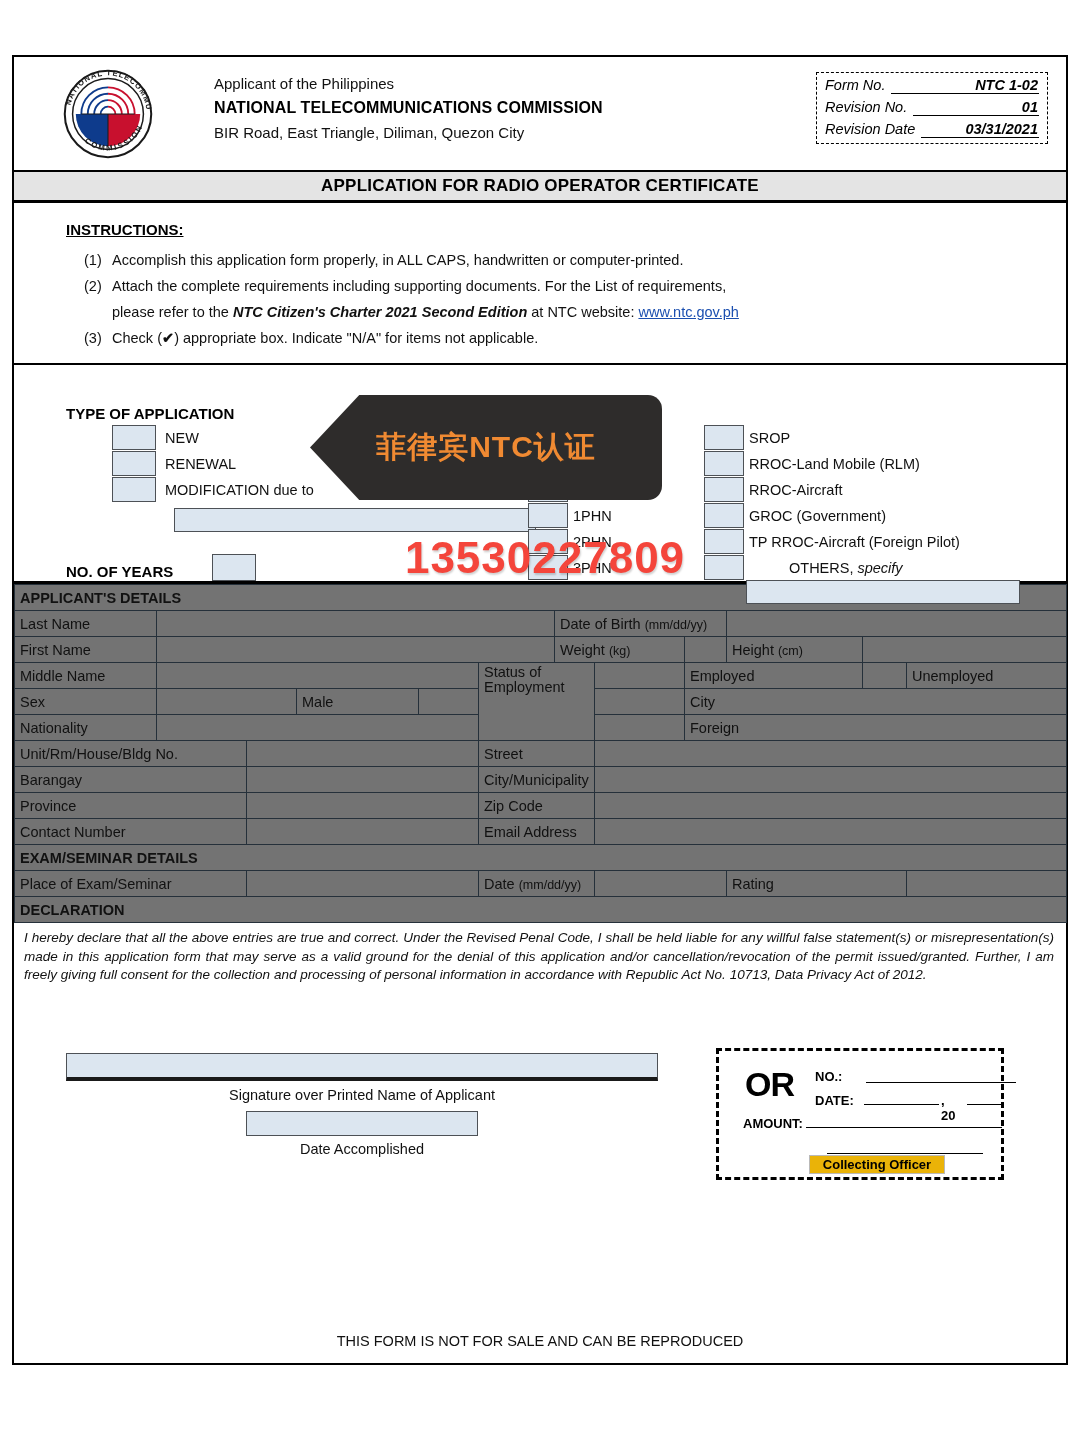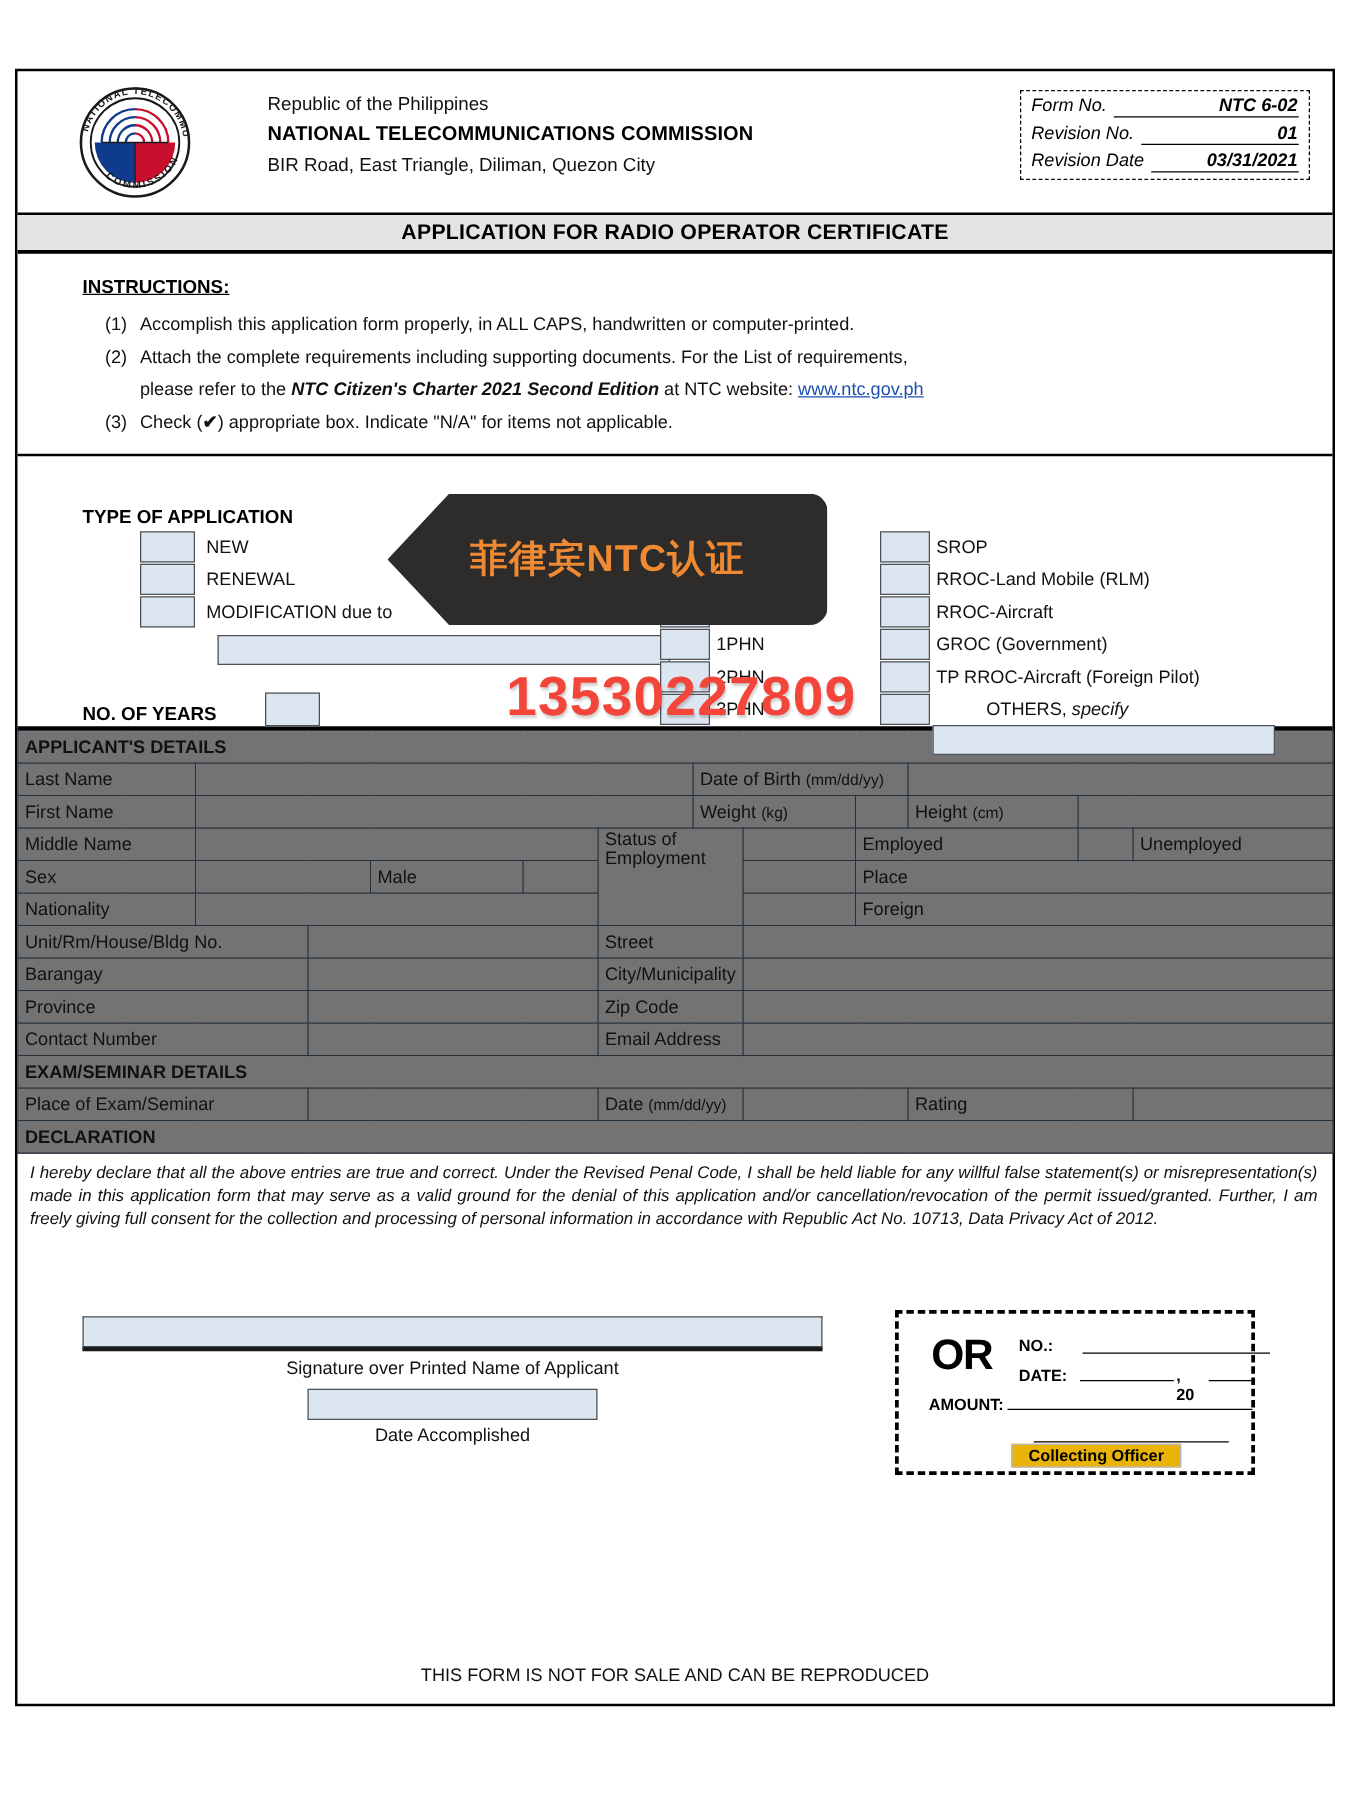--- a/index.html
+++ b/index.html
@@ -276,29 +276,29 @@
         <text font-size="8.4" font-weight="bold" fill="#1a1a1a" letter-spacing="1.1">
           <textPath href="#arcTop" startOffset="7%">NATIONAL TELECOMMUNICATIONS</textPath>
         </text>
         <text font-size="8.4" font-weight="bold" fill="#1a1a1a" letter-spacing="2.2">
           <textPath href="#arcBot" startOffset="22%">COMMISSION</textPath>
         </text>
       </svg>
     </div>
 
     <div class="hdr-txt">
-      <div class="hdr-line1">Republic of the Philippines</div>
+      <div class="hdr-line1">Applicant of the Philippines</div>
       <div class="hdr-line2">NATIONAL TELECOMMUNICATIONS COMMISSION</div>
       <div class="hdr-line3">BIR Road, East Triangle, Diliman, Quezon City</div>
     </div>
 
     <div class="formbox">
       <div class="fb-row">
         <span class="fb-lbl">Form No.</span>
-        <span class="fb-val">NTC 6-02</span>
+        <span class="fb-val">NTC 1-02</span>
       </div>
       <div class="fb-row">
         <span class="fb-lbl">Revision No.</span>
         <span class="fb-val">01</span>
       </div>
       <div class="fb-row">
         <span class="fb-lbl">Revision Date</span>
         <span class="fb-val">03/31/2021</span>
       </div>
     </div>
@@ -455,21 +455,21 @@
       <td class="fill"></td>
       <td>Unemployed</td>
     </tr>
 
     <tr>
       <td colspan="2">Sex</td>
       <td class="fill" colspan="2"></td>
       <td>Male</td>
       <td class="fill"></td>
       <td class="fill"></td>
-      <td colspan="4">Place</td>
+      <td colspan="4">City</td>
       <td class="nb"></td>
     </tr>
 
     <tr>
       <td colspan="2">Nationality</td>
       <td class="fill" colspan="4"></td>
       <td class="fill"></td>
       <td colspan="4">Foreign</td>
       <td class="nb"></td>
     </tr>

